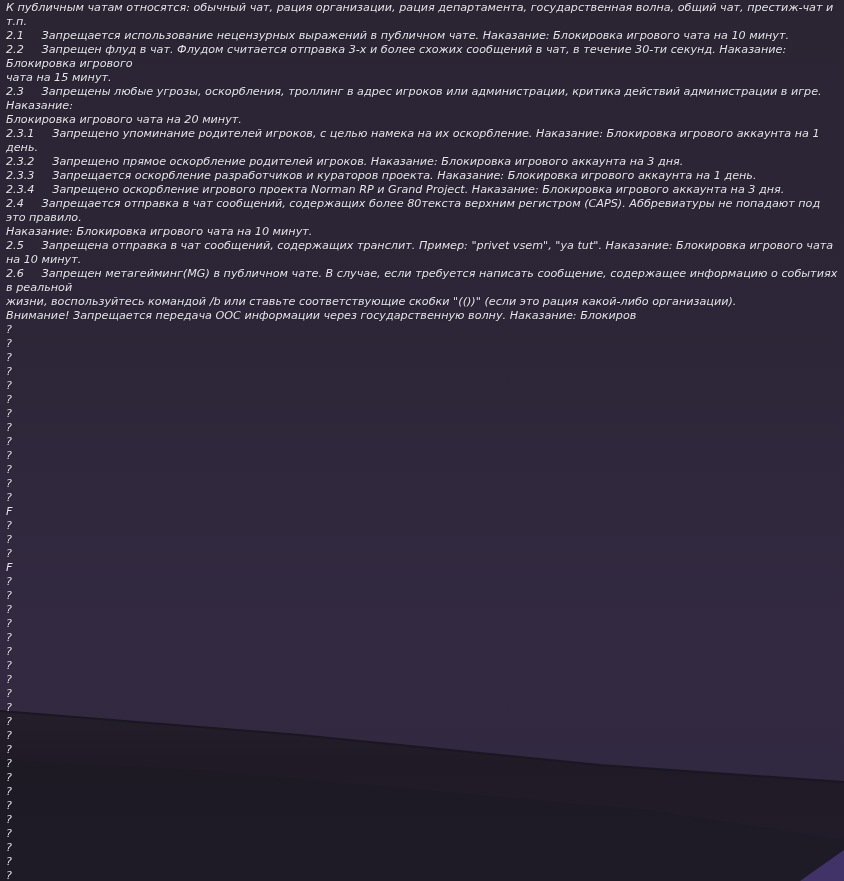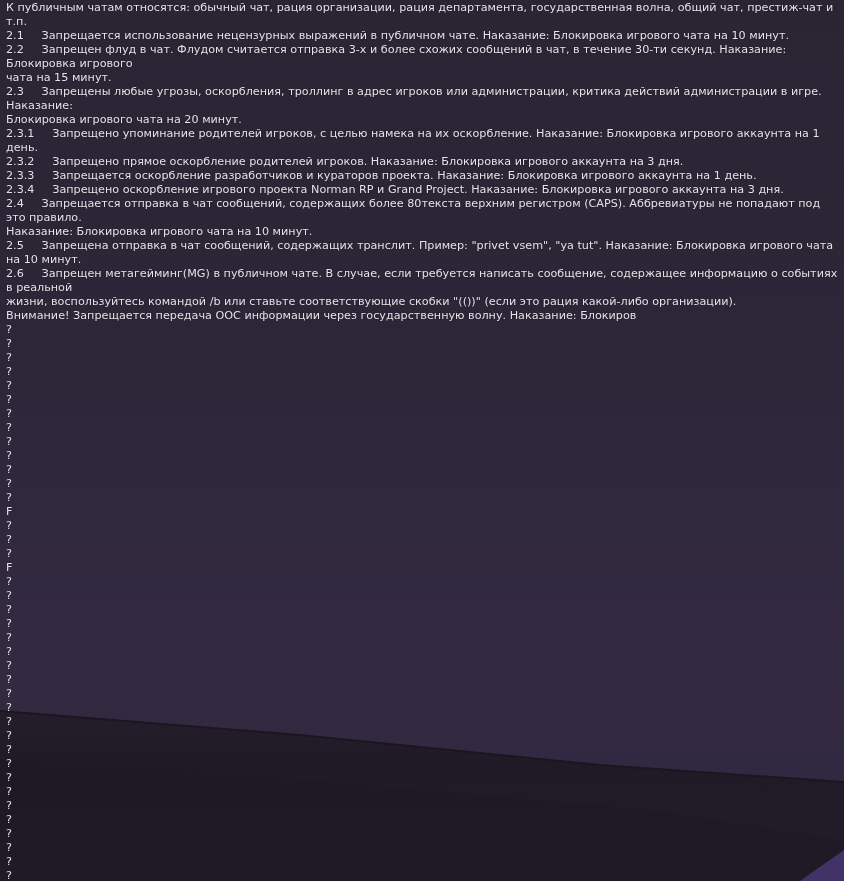--- a/index.html
+++ b/index.html
@@ -14,21 +14,21 @@
   }
   .ground {
     position: absolute; left: 0; top: 0; width: 844px; height: 881px;
   }
   .chat {
     position: absolute; left: 6px; top: 1px; width: 834px;
     font-size: 11.2px; line-height: 14px; color: #e6e4ea;
     text-shadow: 0 0 1px rgba(0,0,0,0.6);
     white-space: pre-wrap;
   }
-  .line { display: block; }
+  .line { display: block; font-style: italic; }
 </style>
 </head>
 <body>
 
 <div class="sky"></div>
 <svg class="ground" viewBox="0 0 844 881" preserveAspectRatio="none">
   <defs>
     <linearGradient id="g1" x1="0" y1="0" x2="0" y2="1">
       <stop offset="0" stop-color="#241e2b"></stop>
       <stop offset="0.3" stop-color="#1f1a25"></stop>

